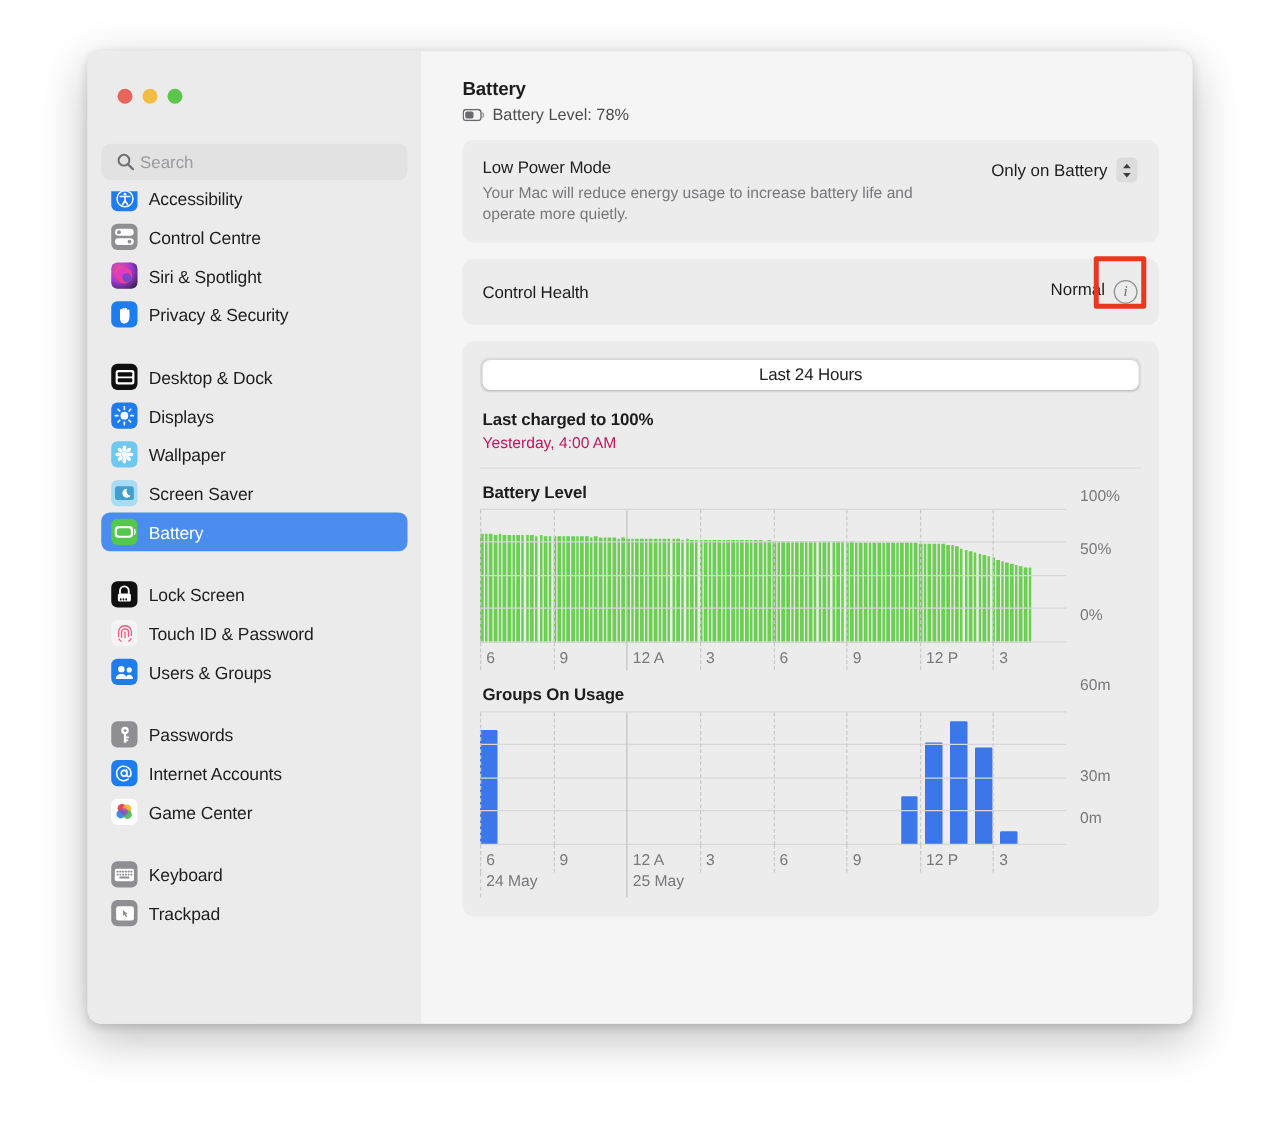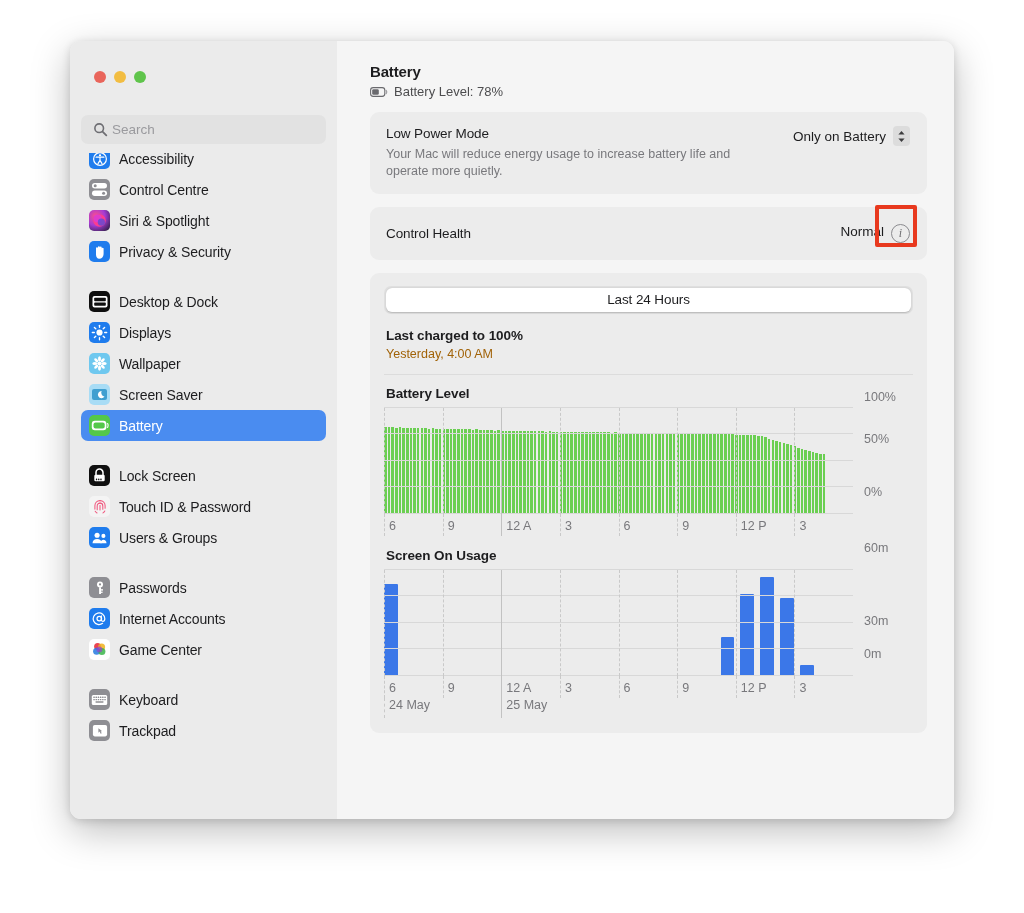--- a/index.html
+++ b/index.html
@@ -306,21 +306,21 @@
     padding-left: 2px;
   }
   .charged-main {
     font-size: 13.5px;
     font-weight: bold;
     color: #1d1d1f;
     letter-spacing: -0.1px;
   }
   .charged-sub {
     font-size: 12.5px;
-    color: #a16207;
+    color: #be185d;
     margin-top: 4px;
   }
 
   .sep {
     height: 1px;
     background: #dcdcdc;
     margin: 13px 0 0 0;
   }
 
   .chart-title {
@@ -872,21 +872,21 @@
                 <div class="tickmark" style="left: 62.5%;"></div>
                 <div class="xlab" style="left: calc(62.5% + 5px);">9</div>
                 <div class="tickmark" style="left: 75%;"></div>
                 <div class="xlab" style="left: calc(75% + 5px);">12 P</div>
                 <div class="tickmark" style="left: 87.5%;"></div>
                 <div class="xlab" style="left: calc(87.5% + 5px);">3</div>
               </div>
           </div>
 
           <div class="chart-block" style="margin-top:12px;">
-            <div class="chart-title">Screen On Usage</div>
+            <div class="chart-title">Groups On Usage</div>
             <div class="chart-area" id="chart1-area">
               <div class="bars" id="chart1-bars">
                   <div style="flex: 1 1 0px; height: 91.8667px; background: rgb(59, 119, 232); margin-right: 6px; min-width: 0px; border-radius: 1px 1px 0px 0px;"></div>
                   <div style="flex: 1 1 0px; height: 0px; background: rgb(59, 119, 232); margin-right: 6px; min-width: 0px; border-radius: 1px 1px 0px 0px;"></div>
                   <div style="flex: 1 1 0px; height: 0px; background: rgb(59, 119, 232); margin-right: 6px; min-width: 0px; border-radius: 1px 1px 0px 0px;"></div>
                   <div style="flex: 1 1 0px; height: 0px; background: rgb(59, 119, 232); margin-right: 6px; min-width: 0px; border-radius: 1px 1px 0px 0px;"></div>
                   <div style="flex: 1 1 0px; height: 0px; background: rgb(59, 119, 232); margin-right: 6px; min-width: 0px; border-radius: 1px 1px 0px 0px;"></div>
                   <div style="flex: 1 1 0px; height: 0px; background: rgb(59, 119, 232); margin-right: 6px; min-width: 0px; border-radius: 1px 1px 0px 0px;"></div>
                   <div style="flex: 1 1 0px; height: 0px; background: rgb(59, 119, 232); margin-right: 6px; min-width: 0px; border-radius: 1px 1px 0px 0px;"></div>
                   <div style="flex: 1 1 0px; height: 0px; background: rgb(59, 119, 232); margin-right: 6px; min-width: 0px; border-radius: 1px 1px 0px 0px;"></div>

